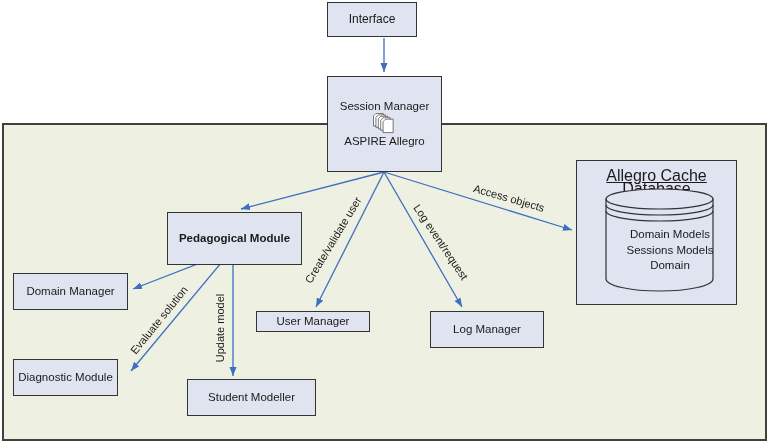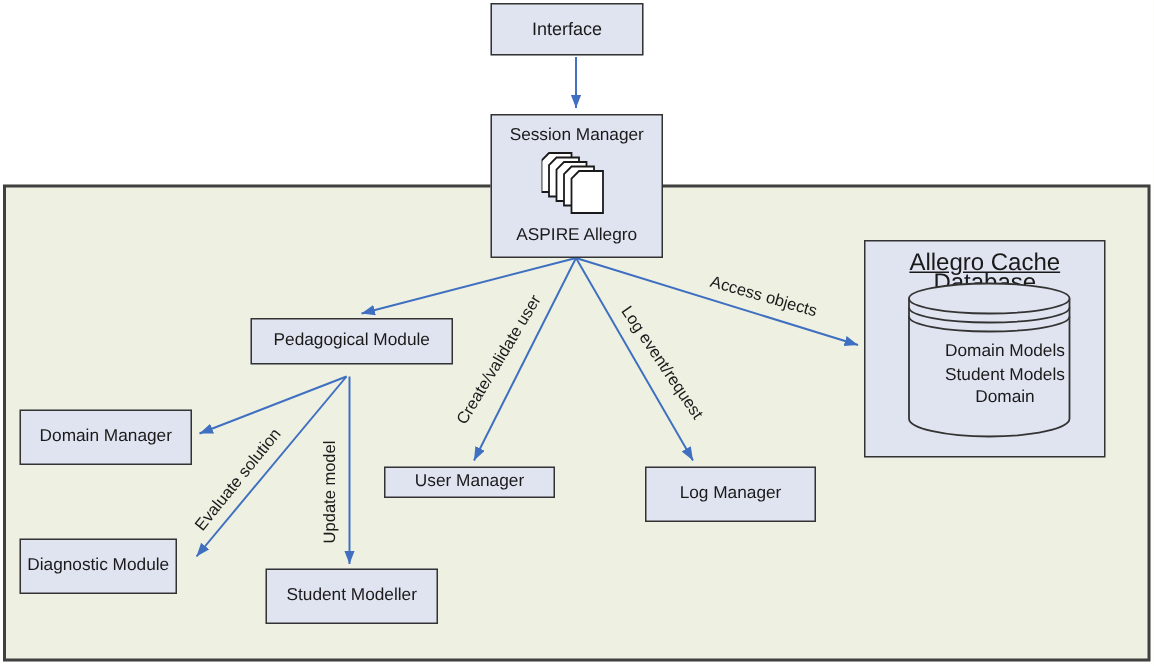--- a/index.html
+++ b/index.html
@@ -17,26 +17,26 @@
   }
   .container-box{
     position:absolute;left:2px;top:123px;width:761px;height:314px;
     background:var(--container-fill);border:2px solid var(--container-border);
   }
   .node{
     position:absolute;background:var(--node-fill);border:1px solid var(--node-border);
     display:flex;align-items:center;justify-content:center;text-align:center;
     font-size:11.5px;line-height:13px;box-sizing:border-box;z-index:3;
   }
-  .node-interface{left:327px;top:2px;width:102px;height:35px;font-size:12px;}
-  .node-session{left:327px;top:76px;width:115px;height:96px;flex-direction:column;justify-content:space-between;padding:7px 2px;font-size:11.5px;}
-  .node-pedagogical{left:167px;top:212px;width:135px;height:31px;}
+  .node-interface{left:327px;top:2px;width:90px;height:35px;font-size:12px;}
+  .node-session{left:327px;top:76px;width:115px;height:96px;flex-direction:column;justify-content:space-between;padding:23px 2px;font-size:11.5px;}
+  .node-pedagogical{left:167px;top:212px;width:135px;height:53px;font-weight:bold;}
   .node-domain-manager{left:13px;top:273px;width:115px;height:37px;}
   .node-diagnostic{left:13px;top:359px;width:105px;height:37px;}
-  .node-student-modeller{left:177px;top:379px;width:115px;height:37px;}
+  .node-student-modeller{left:187px;top:379px;width:129px;height:37px;}
   .node-user-manager{left:256px;top:311px;width:114px;height:21px;}
   .node-log-manager{left:411px;top:311px;width:114px;height:37px;margin-left:19px;}
   .node-database{
     left:576px;top:160px;width:161px;height:145px;
     flex-direction:column;justify-content:flex-start;padding-top:8px;
   }
   .db-title{font-size:16px;text-decoration:underline;}
   .db-graphic{position:absolute;left:0;top:0;width:161px;height:145px;}
   .db-contents{
     position:absolute;left:29px;top:66px;width:128px;text-align:center;
@@ -119,21 +119,21 @@
   <div class="node node-database">
     <svg class="db-graphic" viewBox="0 0 161 145">
       <path class="cyl" d="M29,38 L29,118 A53.5,12 0 0 0 136,118 L136,38"></path>
       <ellipse class="cyl" cx="82.5" cy="38" rx="53.5" ry="10"></ellipse>
       <path class="cyl" style="fill:none" d="M29,44 A53.5,10 0 0 0 136,44"></path>
       <path class="cyl" style="fill:none" d="M29,50 A53.5,10 0 0 0 136,50"></path>
     </svg>
     <span class="db-title">Allegro Cache Database</span>
     <div class="db-contents">
       <div>Domain Models</div>
-      <div>Student Models</div>
+      <div>Sessions Models</div>
       <div>Domain</div>
     </div>
   </div>
 
   <div class="edge-label" style="left:509px;top:198px;--r:16deg">Access objects</div>
   <div class="edge-label" style="left:333px;top:240px;--r:-59deg">Create/validate user</div>
   <div class="edge-label" style="left:441px;top:242px;--r:56deg">Log event/request</div>
   <div class="edge-label" style="left:159px;top:320px;--r:-51deg">Evaluate solution</div>
   <div class="edge-label" style="left:220px;top:328px;--r:-90deg">Update model</div>
 

